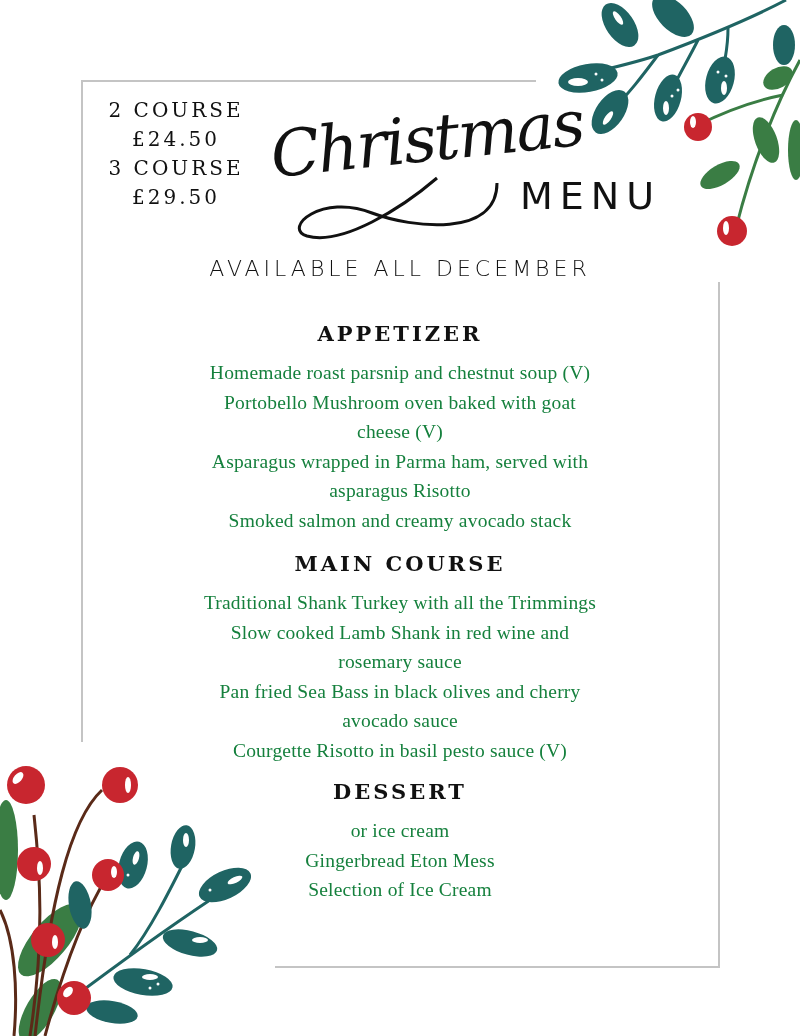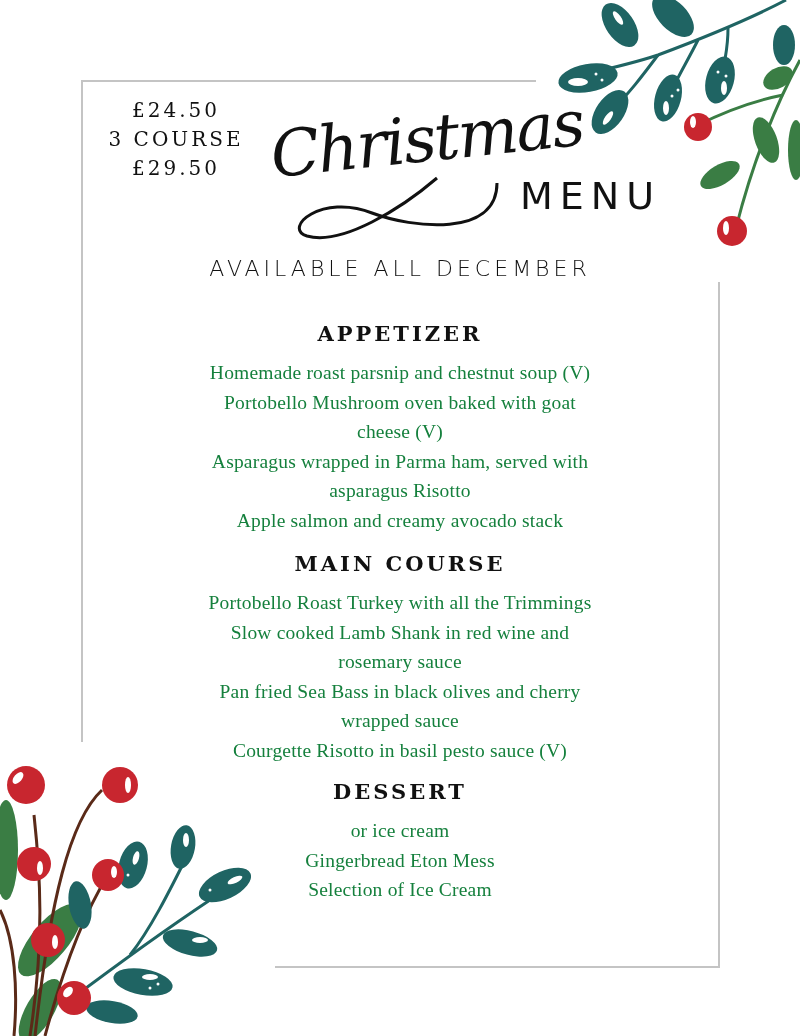--- a/index.html
+++ b/index.html
@@ -153,20 +153,21 @@
     <ellipse cx="18" cy="18" rx="4" ry="7" transform="rotate(40 18 18)"></ellipse>
     <ellipse cx="128" cy="25" rx="3" ry="8"></ellipse>
     <ellipse cx="40" cy="108" rx="3" ry="7"></ellipse>
     <ellipse cx="114" cy="112" rx="3" ry="6"></ellipse>
     <ellipse cx="55" cy="182" rx="3" ry="7"></ellipse>
     <ellipse cx="68" cy="232" rx="4" ry="6" transform="rotate(40 68 232)"></ellipse>
   </g>
 </svg>
 
 <div class="prices">
+  <div>2 COURSE</div>
   <div>£24.50</div>
   <div>3 COURSE</div>
   <div>£29.50</div>
 </div>
 
 <div class="title-script">
   <span class="word">Christmas</span>
   <svg style="position:absolute; left:0; top:0;" width="270" height="145" viewBox="0 0 270 145">
     <path d="M235 85 C235 140 150 130 110 115 C60 95 20 130 45 138 C80 148 140 110 175 80" fill="none" stroke="#111" stroke-width="3"></path>
   </svg>
@@ -176,32 +177,32 @@
 <div class="available">AVAILABLE ALL DECEMBER</div>
 
 <div class="section" id="sec-appetizer">
   <h2>APPETIZER</h2>
   <div class="items">
     <div>Homemade roast parsnip and chestnut soup (V)</div>
     <div>Portobello Mushroom oven baked with goat</div>
     <div>cheese (V)</div>
     <div>Asparagus wrapped in Parma ham, served with</div>
     <div>asparagus Risotto</div>
-    <div>Apple salmon and creamy avocado stack</div>
+    <div>Smoked salmon and creamy avocado stack</div>
   </div>
 </div>
 
 <div class="section" id="sec-main">
   <h2>MAIN COURSE</h2>
   <div class="items">
-    <div>Portobello Roast Turkey with all the Trimmings</div>
+    <div>Traditional Shank Turkey with all the Trimmings</div>
     <div>Slow cooked Lamb Shank in red wine and</div>
     <div>rosemary sauce</div>
     <div>Pan fried Sea Bass in black olives and cherry</div>
-    <div>wrapped sauce</div>
+    <div>avocado sauce</div>
     <div>Courgette Risotto in basil pesto sauce (V)</div>
   </div>
 </div>
 
 <div class="section" id="sec-dessert">
   <h2>DESSERT</h2>
   <div class="items">
     <div>or ice cream</div>
     <div>Gingerbread Eton Mess</div>
     <div>Selection of Ice Cream</div>

